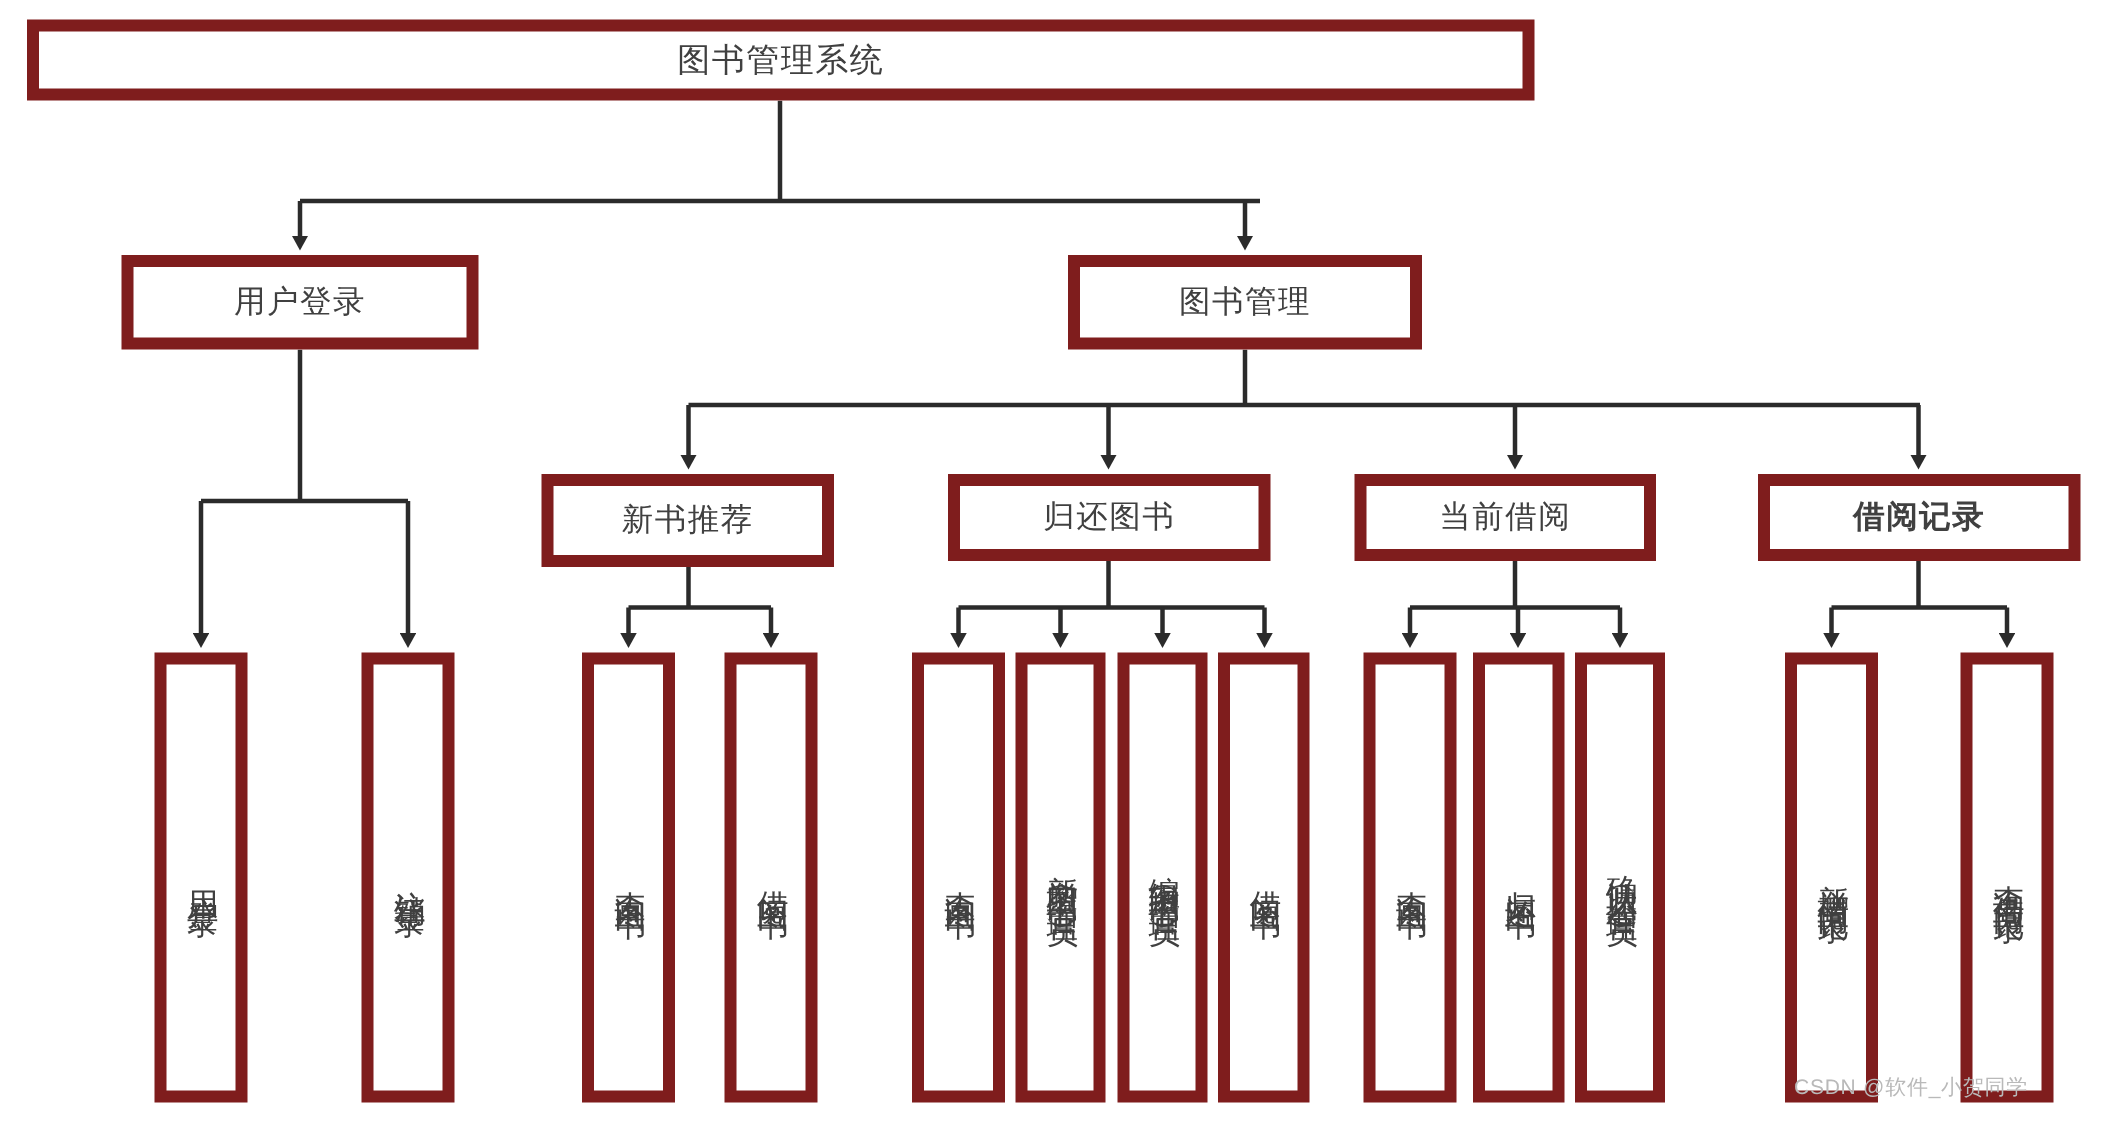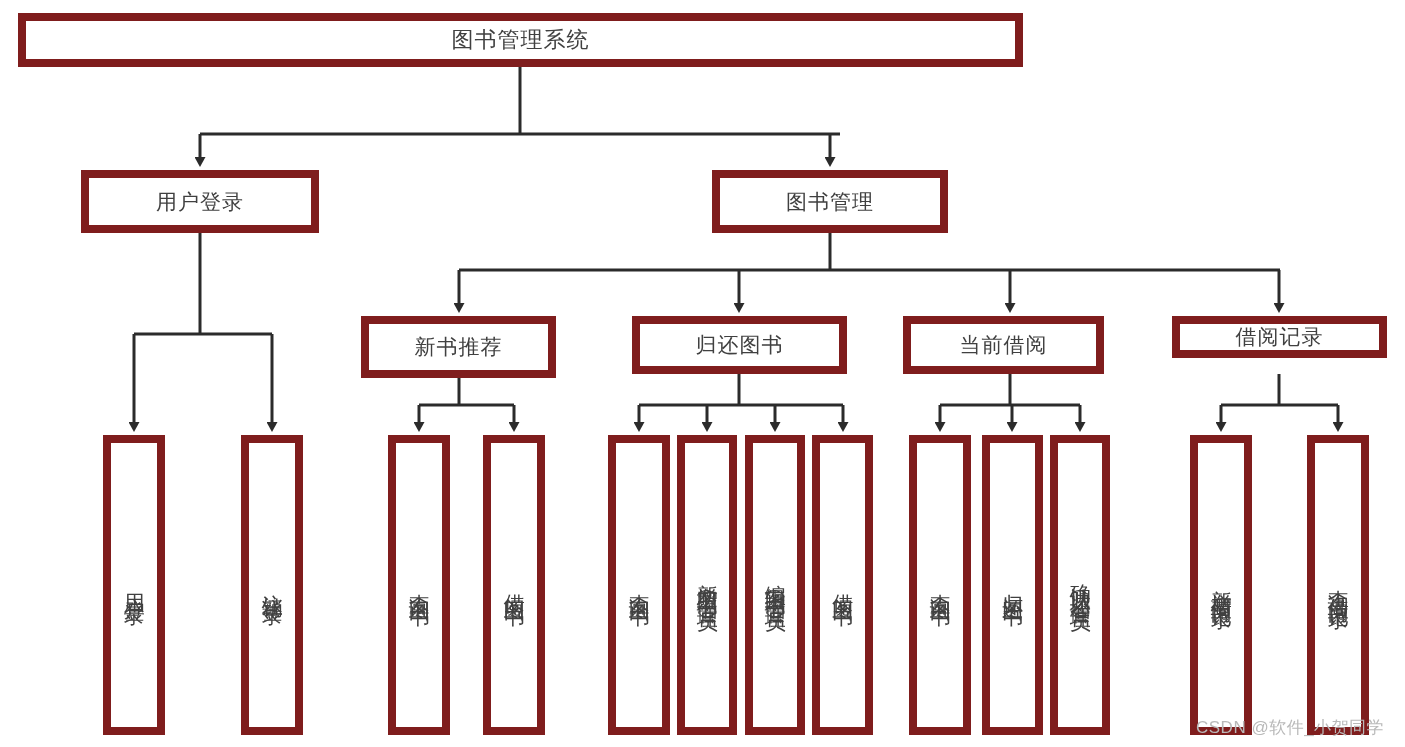--- a/index.html
+++ b/index.html
@@ -53,21 +53,21 @@
     white-space: normal;
   }
   .node-v > span {
     writing-mode: vertical-rl;
     text-orientation: upright;
     display: block;
     text-align: center;
   }
   .watermark {
     position: absolute;
-    font-size: 17px;
+    font-size: 14px;
     color: #b9b9b9;
     white-space: nowrap;
     letter-spacing: 0.5px;
   }
 </style>
 </head>
 <body>
 
 <div id="canvas">
 
@@ -134,21 +134,21 @@
 
   <div class="node node-h" style="left:361px;top:316px;width:195px;height:62px;">
     <span>新书推荐</span>
   </div>
   <div class="node node-h" style="left:632px;top:316px;width:215px;height:58px;">
     <span>归还图书</span>
   </div>
   <div class="node node-h" style="left:903px;top:316px;width:201px;height:58px;">
     <span>当前借阅</span>
   </div>
-  <div class="node node-h" style="left:1172px;top:316px;width:215px;height:42px;">
+  <div class="node node-h" style="left:1172px;top:316px;width:215px;height:58px;font-weight:bold;">
     <span>借阅记录</span>
   </div>
 
   <div class="node node-v" style="left:103px;top:435px;width:62px;height:300px;">
     <span>用户登录</span>
   </div>
   <div class="node node-v" style="left:241px;top:435px;width:62px;height:300px;">
     <span>注销登录</span>
   </div>
 

